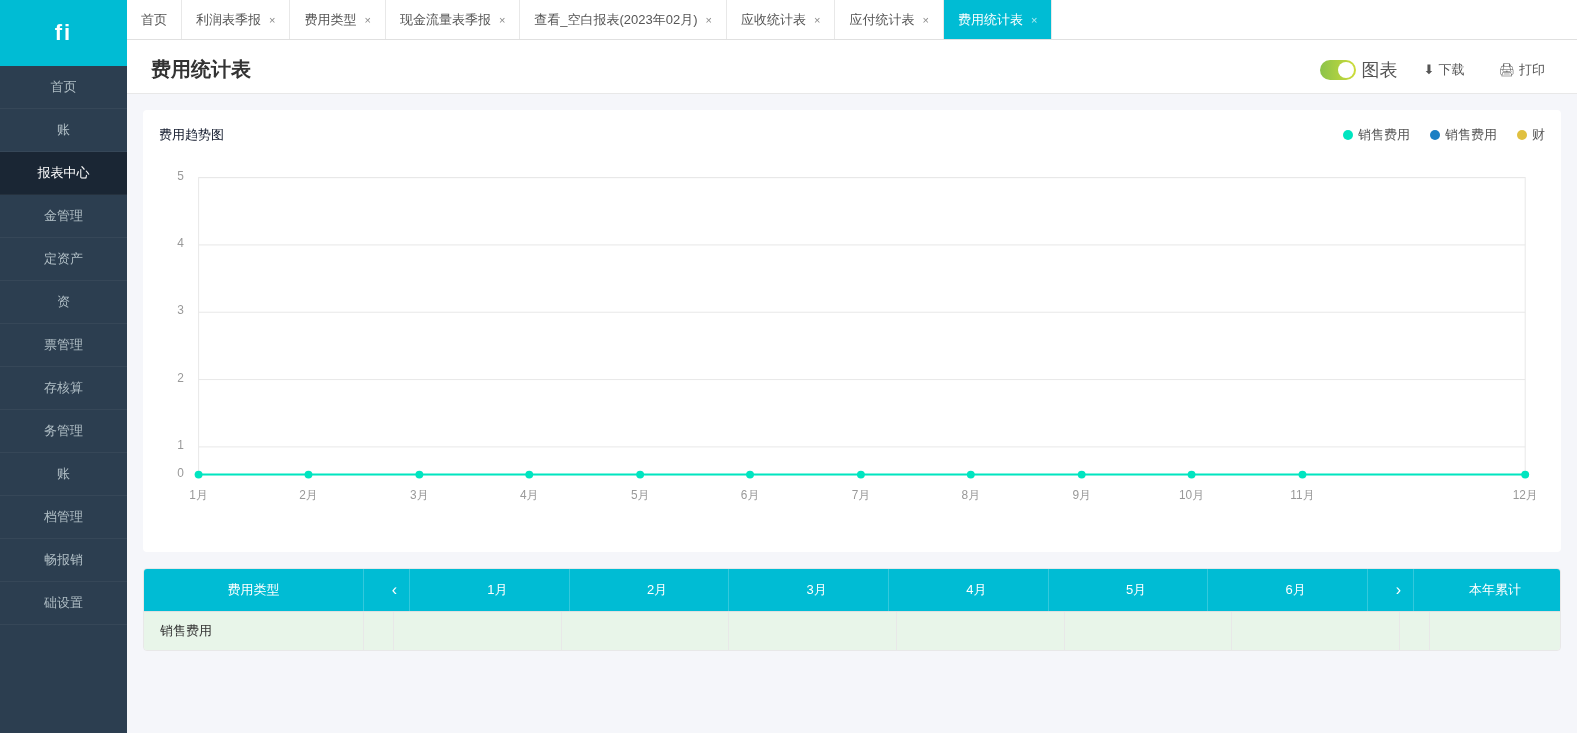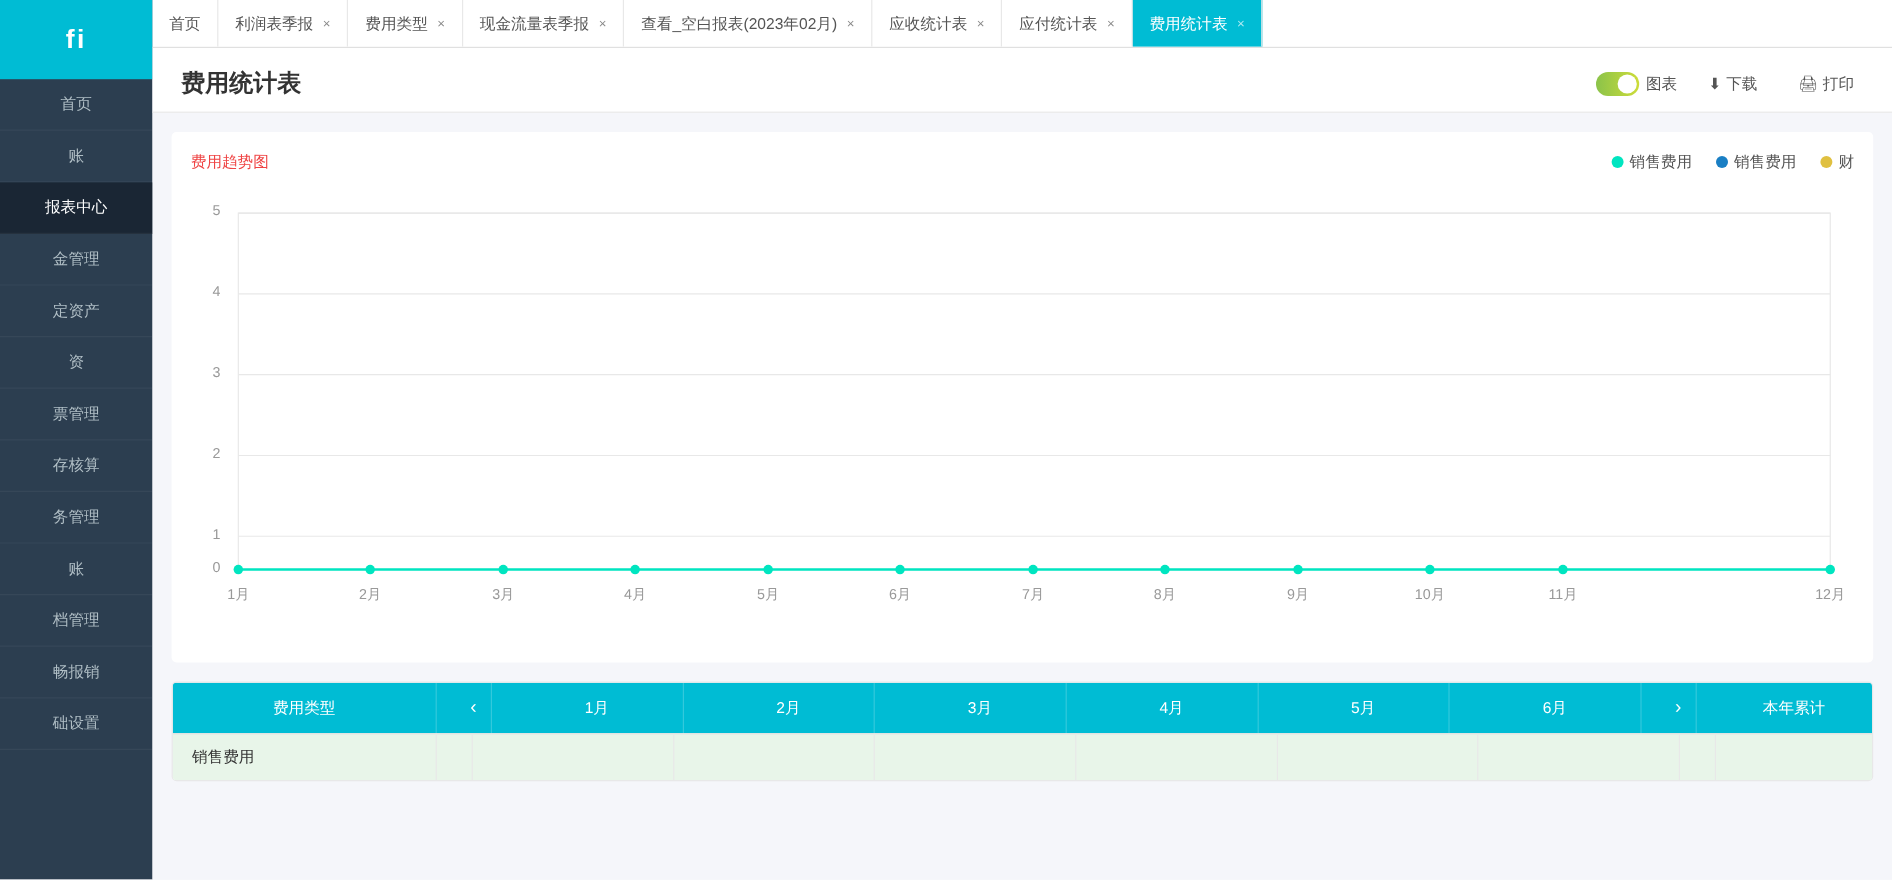--- a/index.html
+++ b/index.html
@@ -99,21 +99,21 @@
     }
     .header-actions {
       display: flex;
       align-items: center;
       gap: 18px;
     }
     .toggle-wrap {
       display: flex;
       align-items: center;
       gap: 6px;
-      font-size: 13px;
+      font-size: 18px;
       color: #555;
     }
     .toggle-switch {
       width: 36px;
       height: 20px;
       background: linear-gradient(90deg, #8bc34a, #cddc39);
       border-radius: 10px;
       position: relative;
       cursor: pointer;
     }
@@ -146,21 +146,21 @@
       border-radius: 4px;
     }
     .chart-header {
       display: flex;
       justify-content: space-between;
       align-items: center;
       margin-bottom: 12px;
     }
     .chart-title {
       font-size: 13px;
-      color: #ef4444;
+      color: #0f172a;
     }
     .legend {
       display: flex;
       align-items: center;
       gap: 20px;
       font-size: 13px;
       color: #555;
     }
     .legend-item {
       display: flex;

